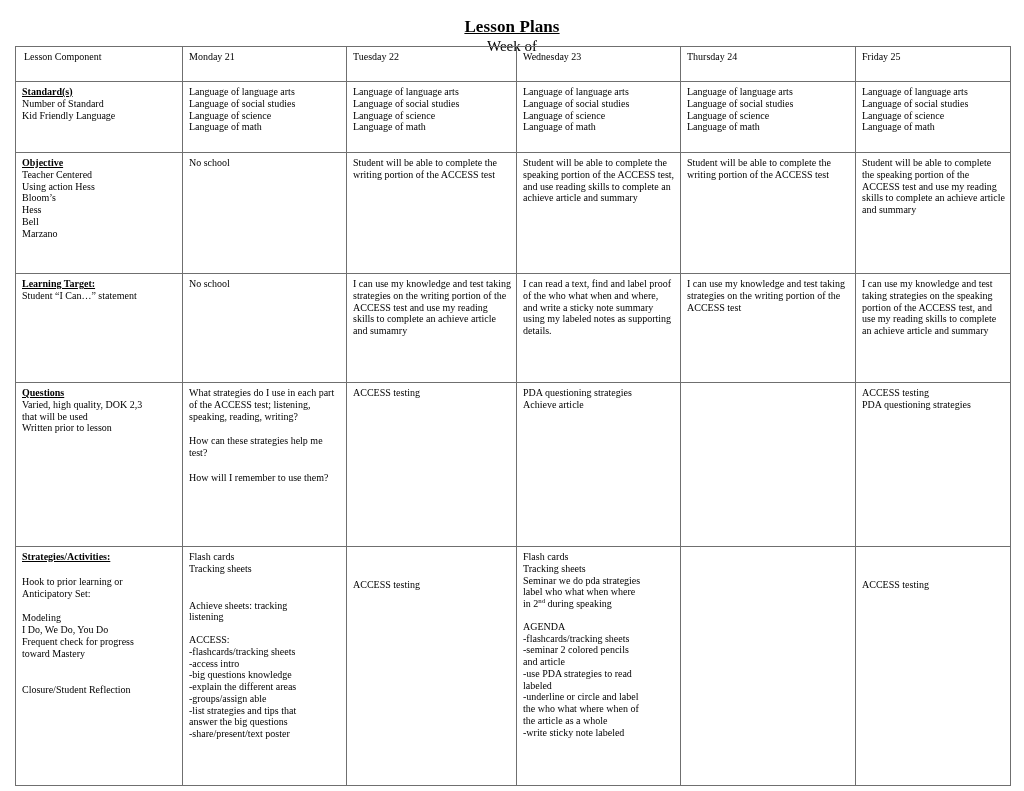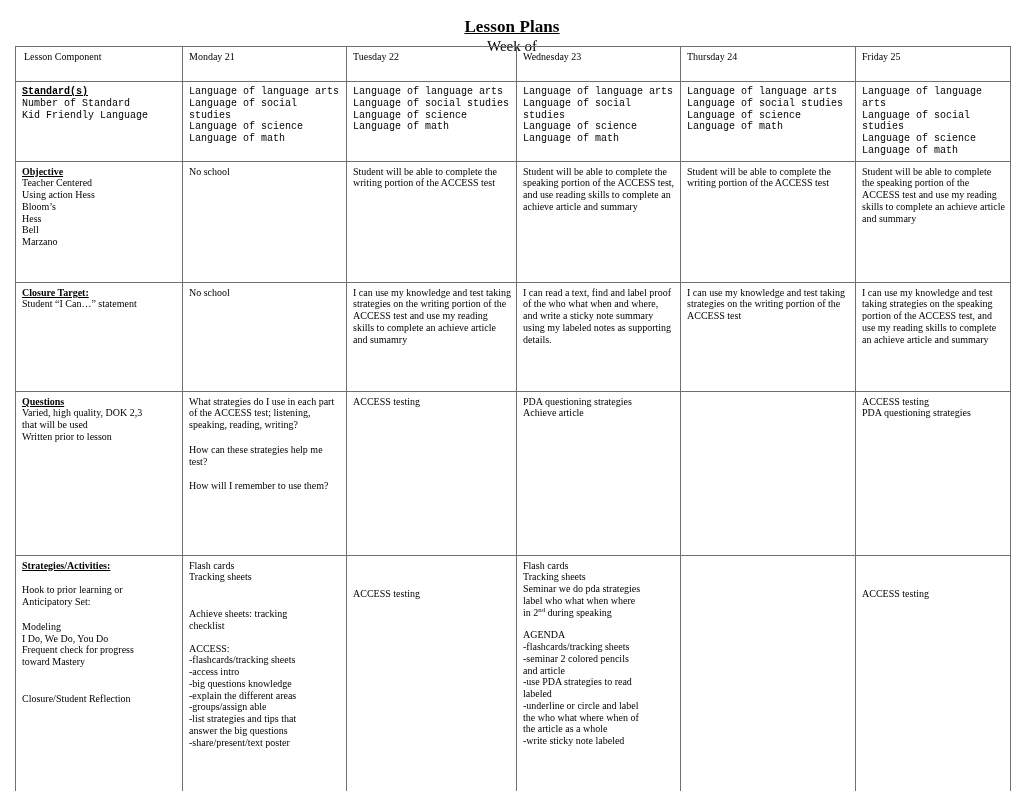--- a/index.html
+++ b/index.html
@@ -77,21 +77,21 @@
   .comp-head {
     font-weight: 700;
     text-decoration: underline;
     display: block;
   }
   .line { display: block; }
   .gap { display: block; height: 13px; }
   .gap-sm { display: block; height: 11px; }
   .gap-lg { display: block; height: 25px; }
 
-  td.row-standards { height: 62px; font-family: Liberation Mono, monospace; }
+  td.row-standards { height: 62px; }
   td.row-objective { height: 112px; }
   td.row-target { height: 100px; }
   td.row-questions { height: 155px; }
   td.row-strategies { height: 230px; }
 
   .vmid-push { display: block; height: 28px; }
 
   sup {
     font-size: 0.68em;
     vertical-align: super;
@@ -179,21 +179,21 @@
         </td>
         <td class="row-objective">No school</td>
         <td class="row-objective">Student will be able to complete the writing portion of the ACCESS test</td>
         <td class="row-objective">Student will be able to complete the speaking portion of the ACCESS test, and use reading skills to complete an achieve article and summary</td>
         <td class="row-objective">Student will be able to complete the writing portion of the ACCESS test</td>
         <td class="row-objective">Student will be able to complete the speaking portion of the ACCESS test and use my reading skills to complete an achieve article and summary</td>
       </tr>
 
       <tr>
         <td class="row-target">
-          <span class="comp-head">Closure Target:</span>
+          <span class="comp-head">Learning Target:</span>
           <span class="line">Student “I Can…” statement</span>
         </td>
         <td class="row-target">No school</td>
         <td class="row-target">I can use my knowledge and test taking strategies on the writing portion of the ACCESS test  and use my reading skills to complete an achieve article and sumamry</td>
         <td class="row-target">I can read a text, find and label proof of the who what when and where, and write a sticky note summary using my labeled notes as supporting details.</td>
         <td class="row-target">I can use my knowledge and test taking strategies on the writing portion of the ACCESS test</td>
         <td class="row-target">I can use my knowledge and test taking strategies on the speaking portion of the ACCESS test, and use my reading skills to complete an achieve article and summary</td>
       </tr>
 
       <tr>
@@ -238,21 +238,21 @@
           <span class="line">Frequent check for progress</span>
           <span class="line">toward Mastery</span>
           <span class="gap-lg"></span>
           <span class="line">Closure/Student Reflection</span>
         </td>
         <td class="row-strategies">
           <span class="line">Flash cards</span>
           <span class="line">Tracking sheets</span>
           <span class="gap-lg"></span>
           <span class="line">Achieve sheets:  tracking</span>
-          <span class="line">checklist</span>
+          <span class="line">listening</span>
           <span class="gap-sm"></span>
           <span class="line">ACCESS:</span>
           <span class="line">-flashcards/tracking sheets</span>
           <span class="line">-access intro</span>
           <span class="line">-big questions knowledge</span>
           <span class="line">-explain the different areas</span>
           <span class="line">-groups/assign able</span>
           <span class="line">-list strategies and tips that</span>
           <span class="line">answer the big questions</span>
           <span class="line">-share/present/text poster</span>

